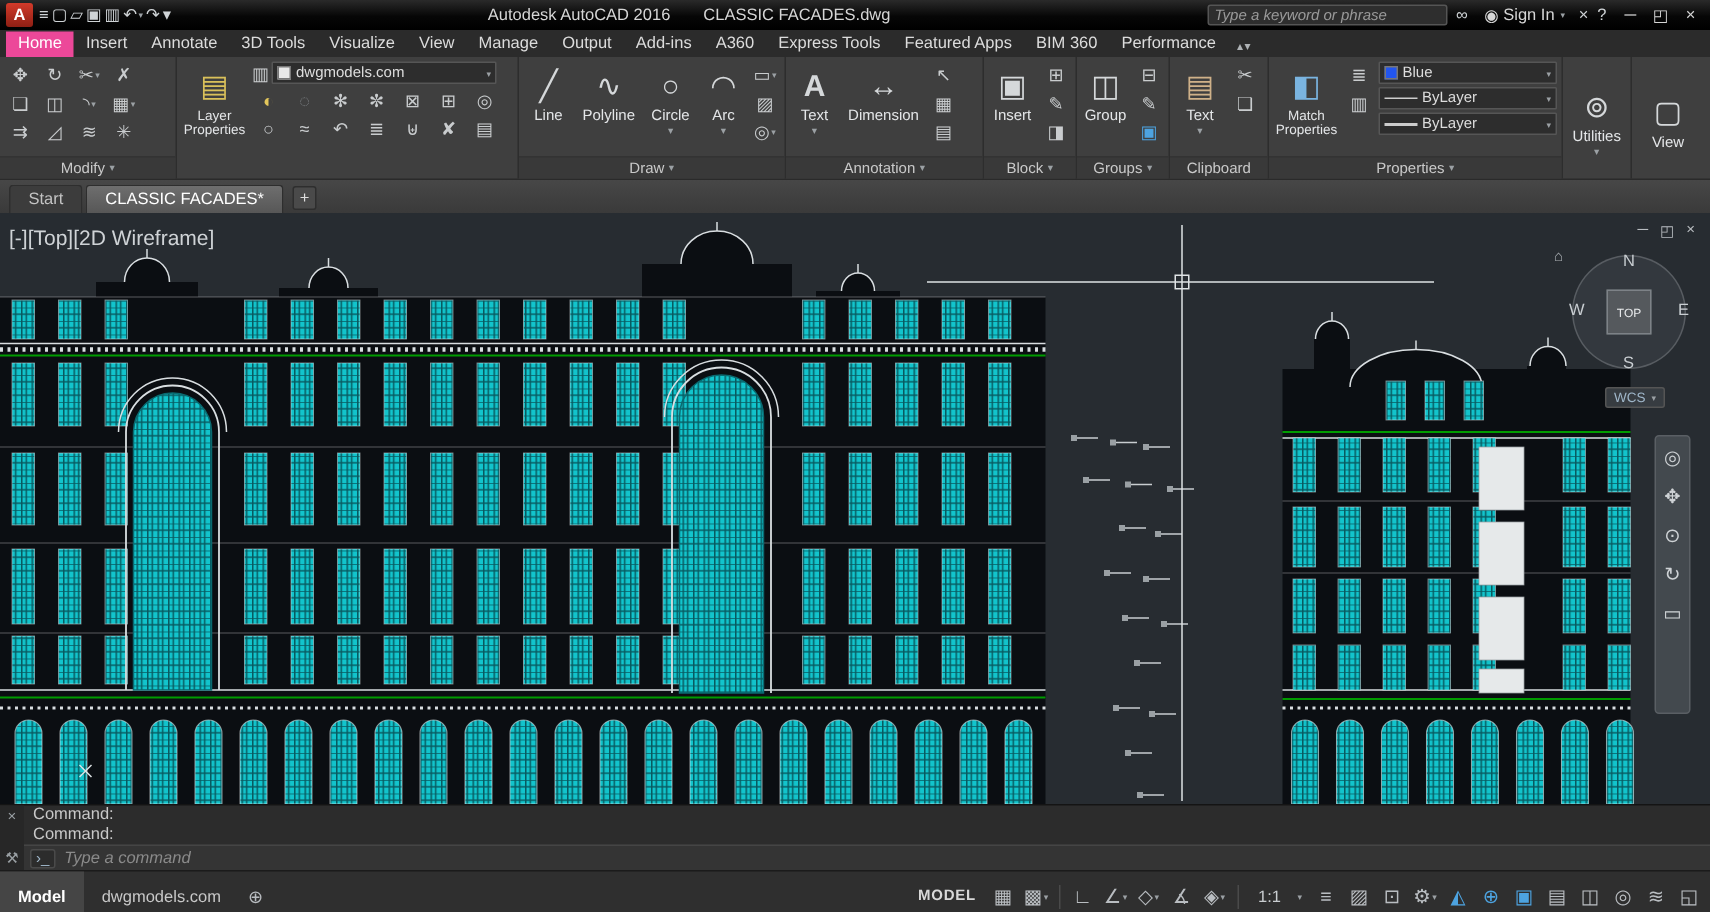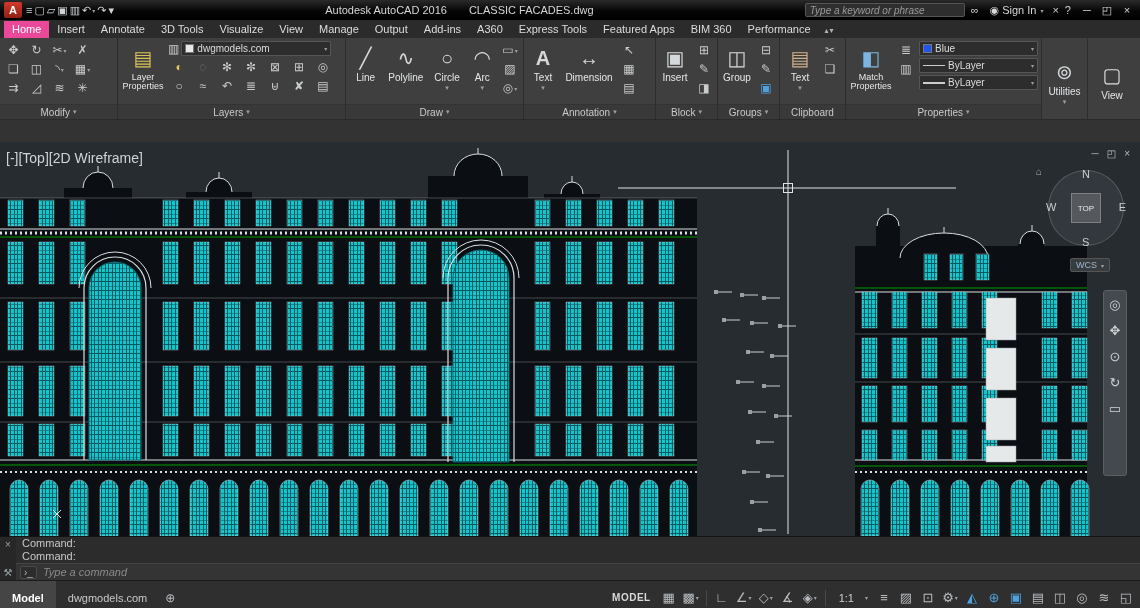--- a/index.html
+++ b/index.html
@@ -284,24 +284,20 @@
               </span>
               <span class="iw">
                 <span class="ico">✘</span>
               </span>
               <span class="iw">
                 <span class="ico">▤</span>
               </span>
             </div>
         </div>
       </div>
-      <div class="plabel">
-        <span>Layers</span>
-        <span class="pdd">▾</span>
-      </div>
     </div>
 
     <div class="panel" style="width:178px">
       <div class="pbody">
         <div class="bigbtn" style="width:34px">
           <span class="ic">╱</span>
           <span>Line</span>
         </div>
         <div class="bigbtn" style="width:42px">
           <span class="ic">∿</span>
@@ -488,20 +484,27 @@
       <div class="pbody">
         <div class="bigbtn">
           <span class="ic">▢</span>
           <span>View</span>
         </div>
       </div>
     </div>
 
   </div>
 
+  <div class="filetabs">
+    <div style="display:flex;gap:2px;align-items:flex-end" id="file-tabs">
+        <span class="tab">Start</span>
+        <span class="tab active">CLASSIC FACADES*</span>
+      </div>
+    <div class="ftplus">+</div>
+  </div>
 
   <div class="canvas">
     <svg id="scene" width="1140" height="394">
       <defs>
         <pattern id="glz" width="7" height="9" patternUnits="userSpaceOnUse">
           <rect width="7" height="9" fill="#12c4cc"></rect>
           <path d="M0 0H7M0 4.5H7M0.5 0V9M3.5 0V9" stroke="#085a60" stroke-width="1"></path>
         </pattern>
       </defs>
       <g id="scene-g">

